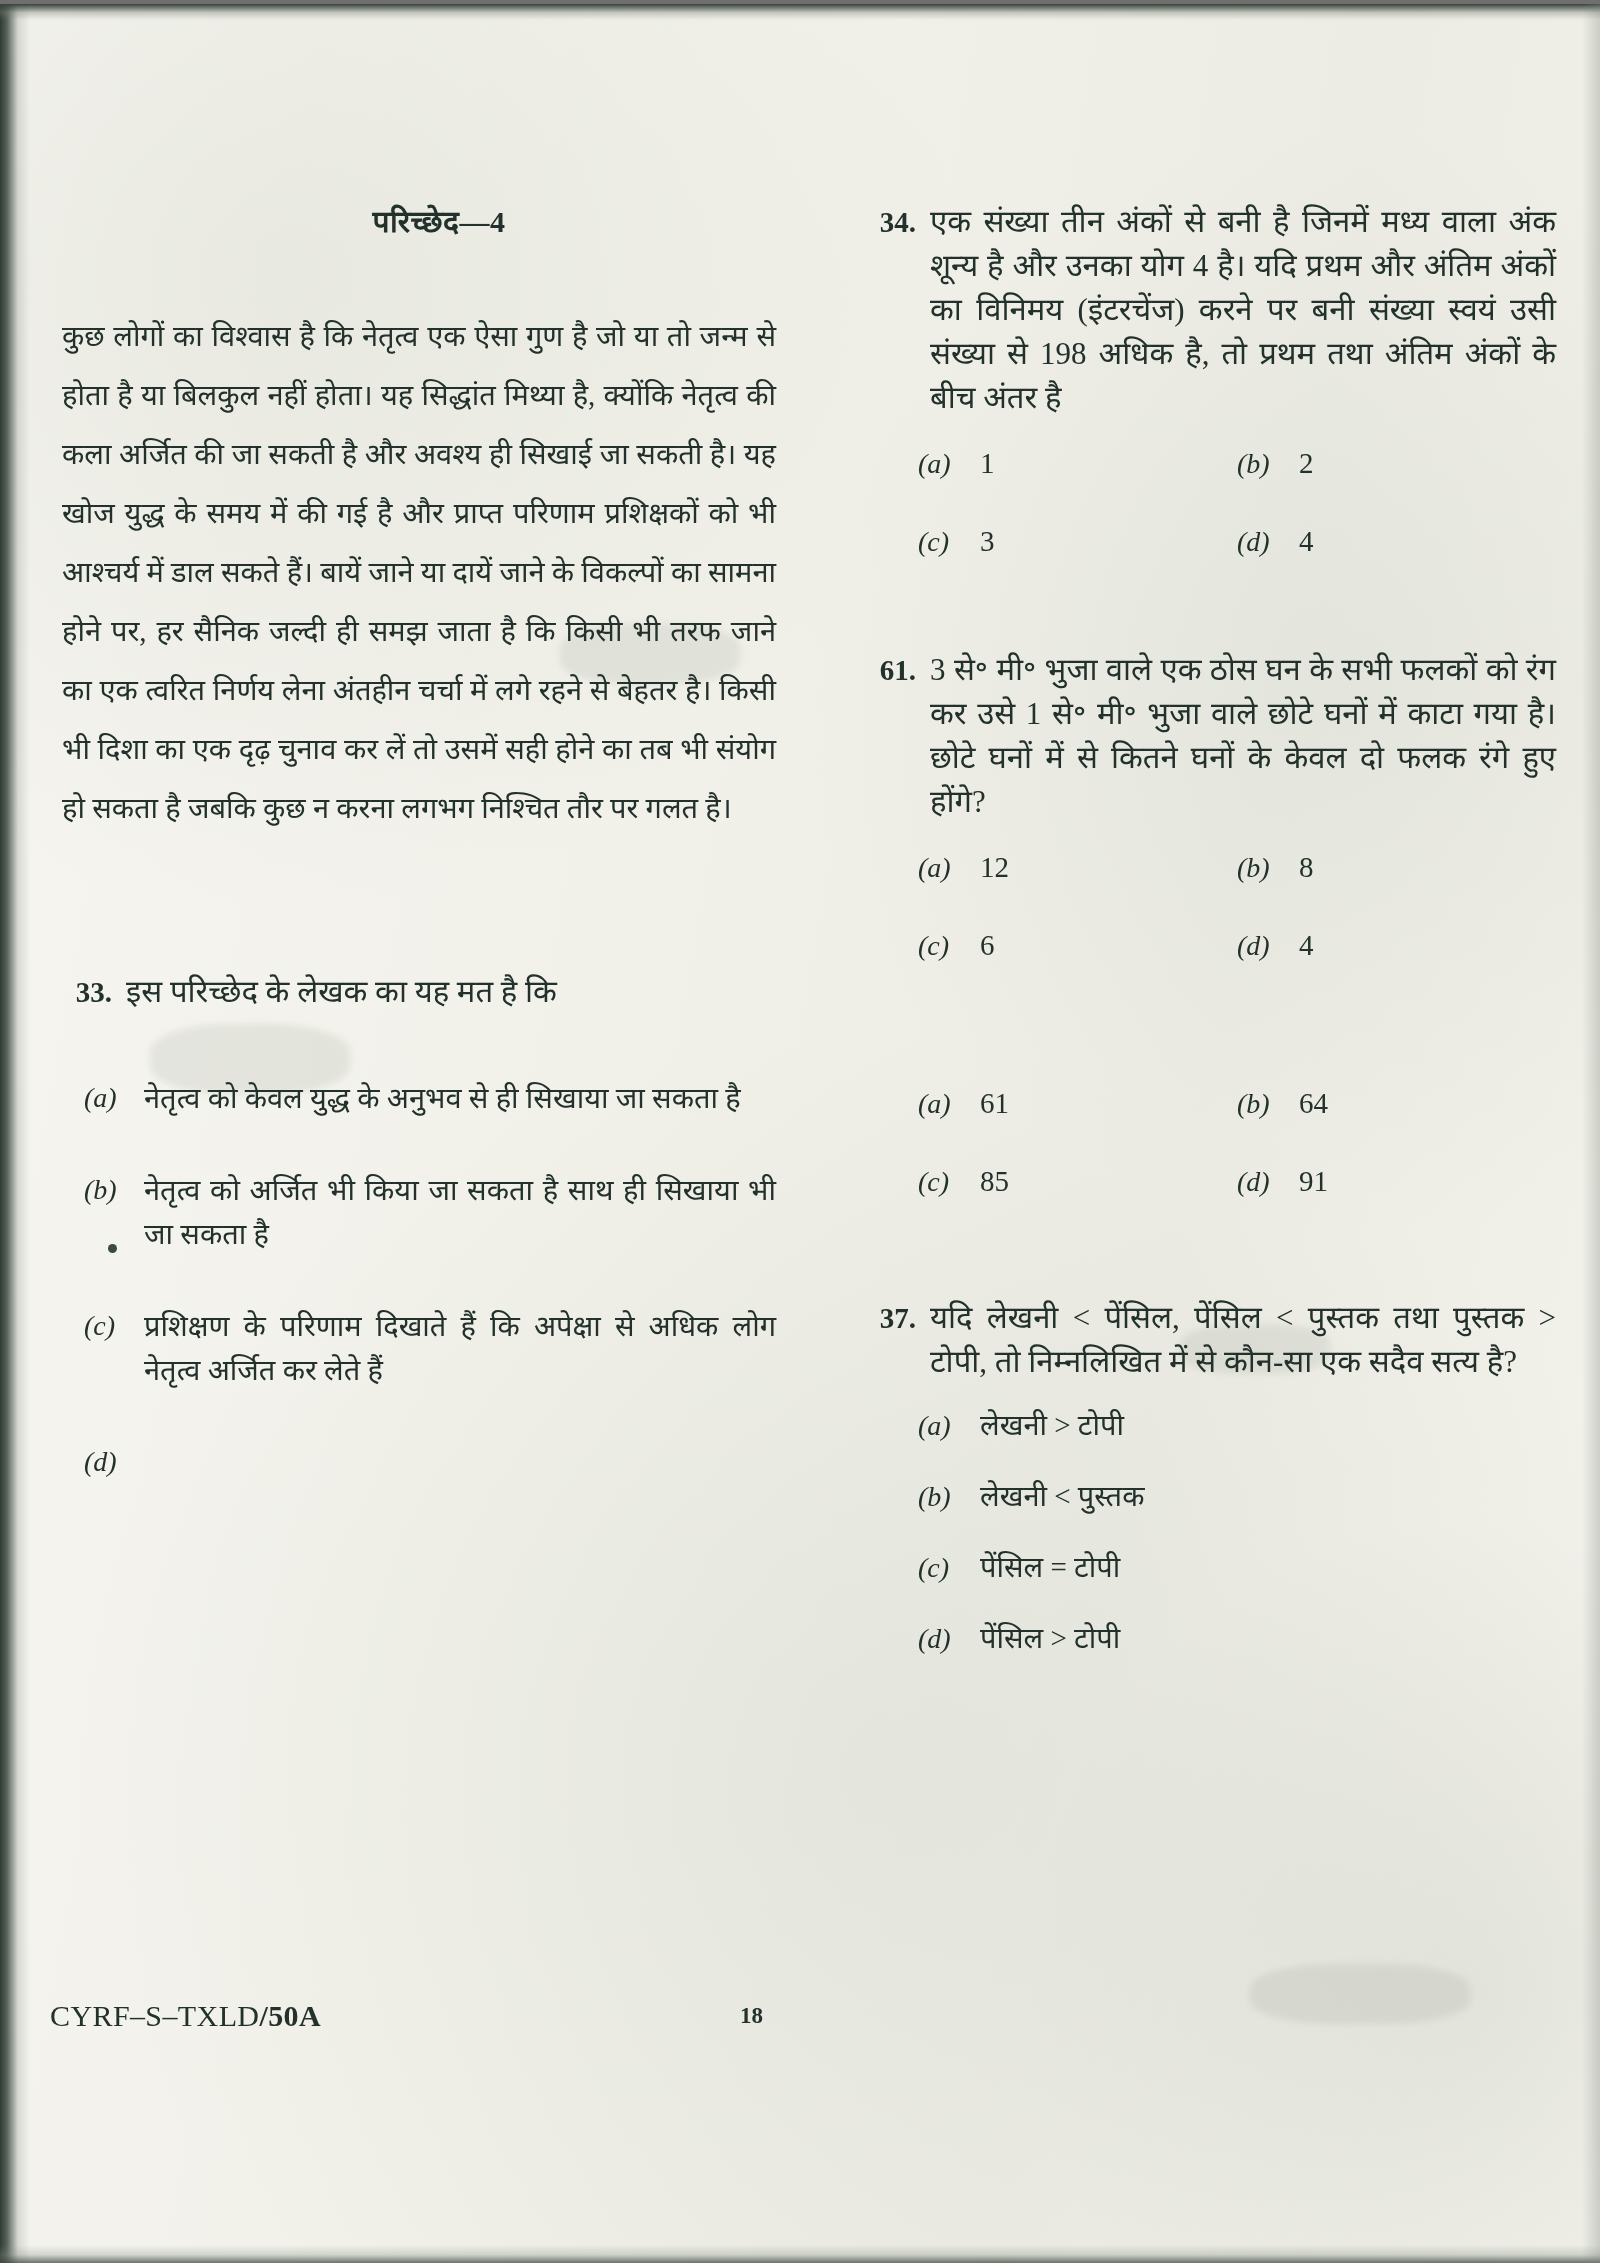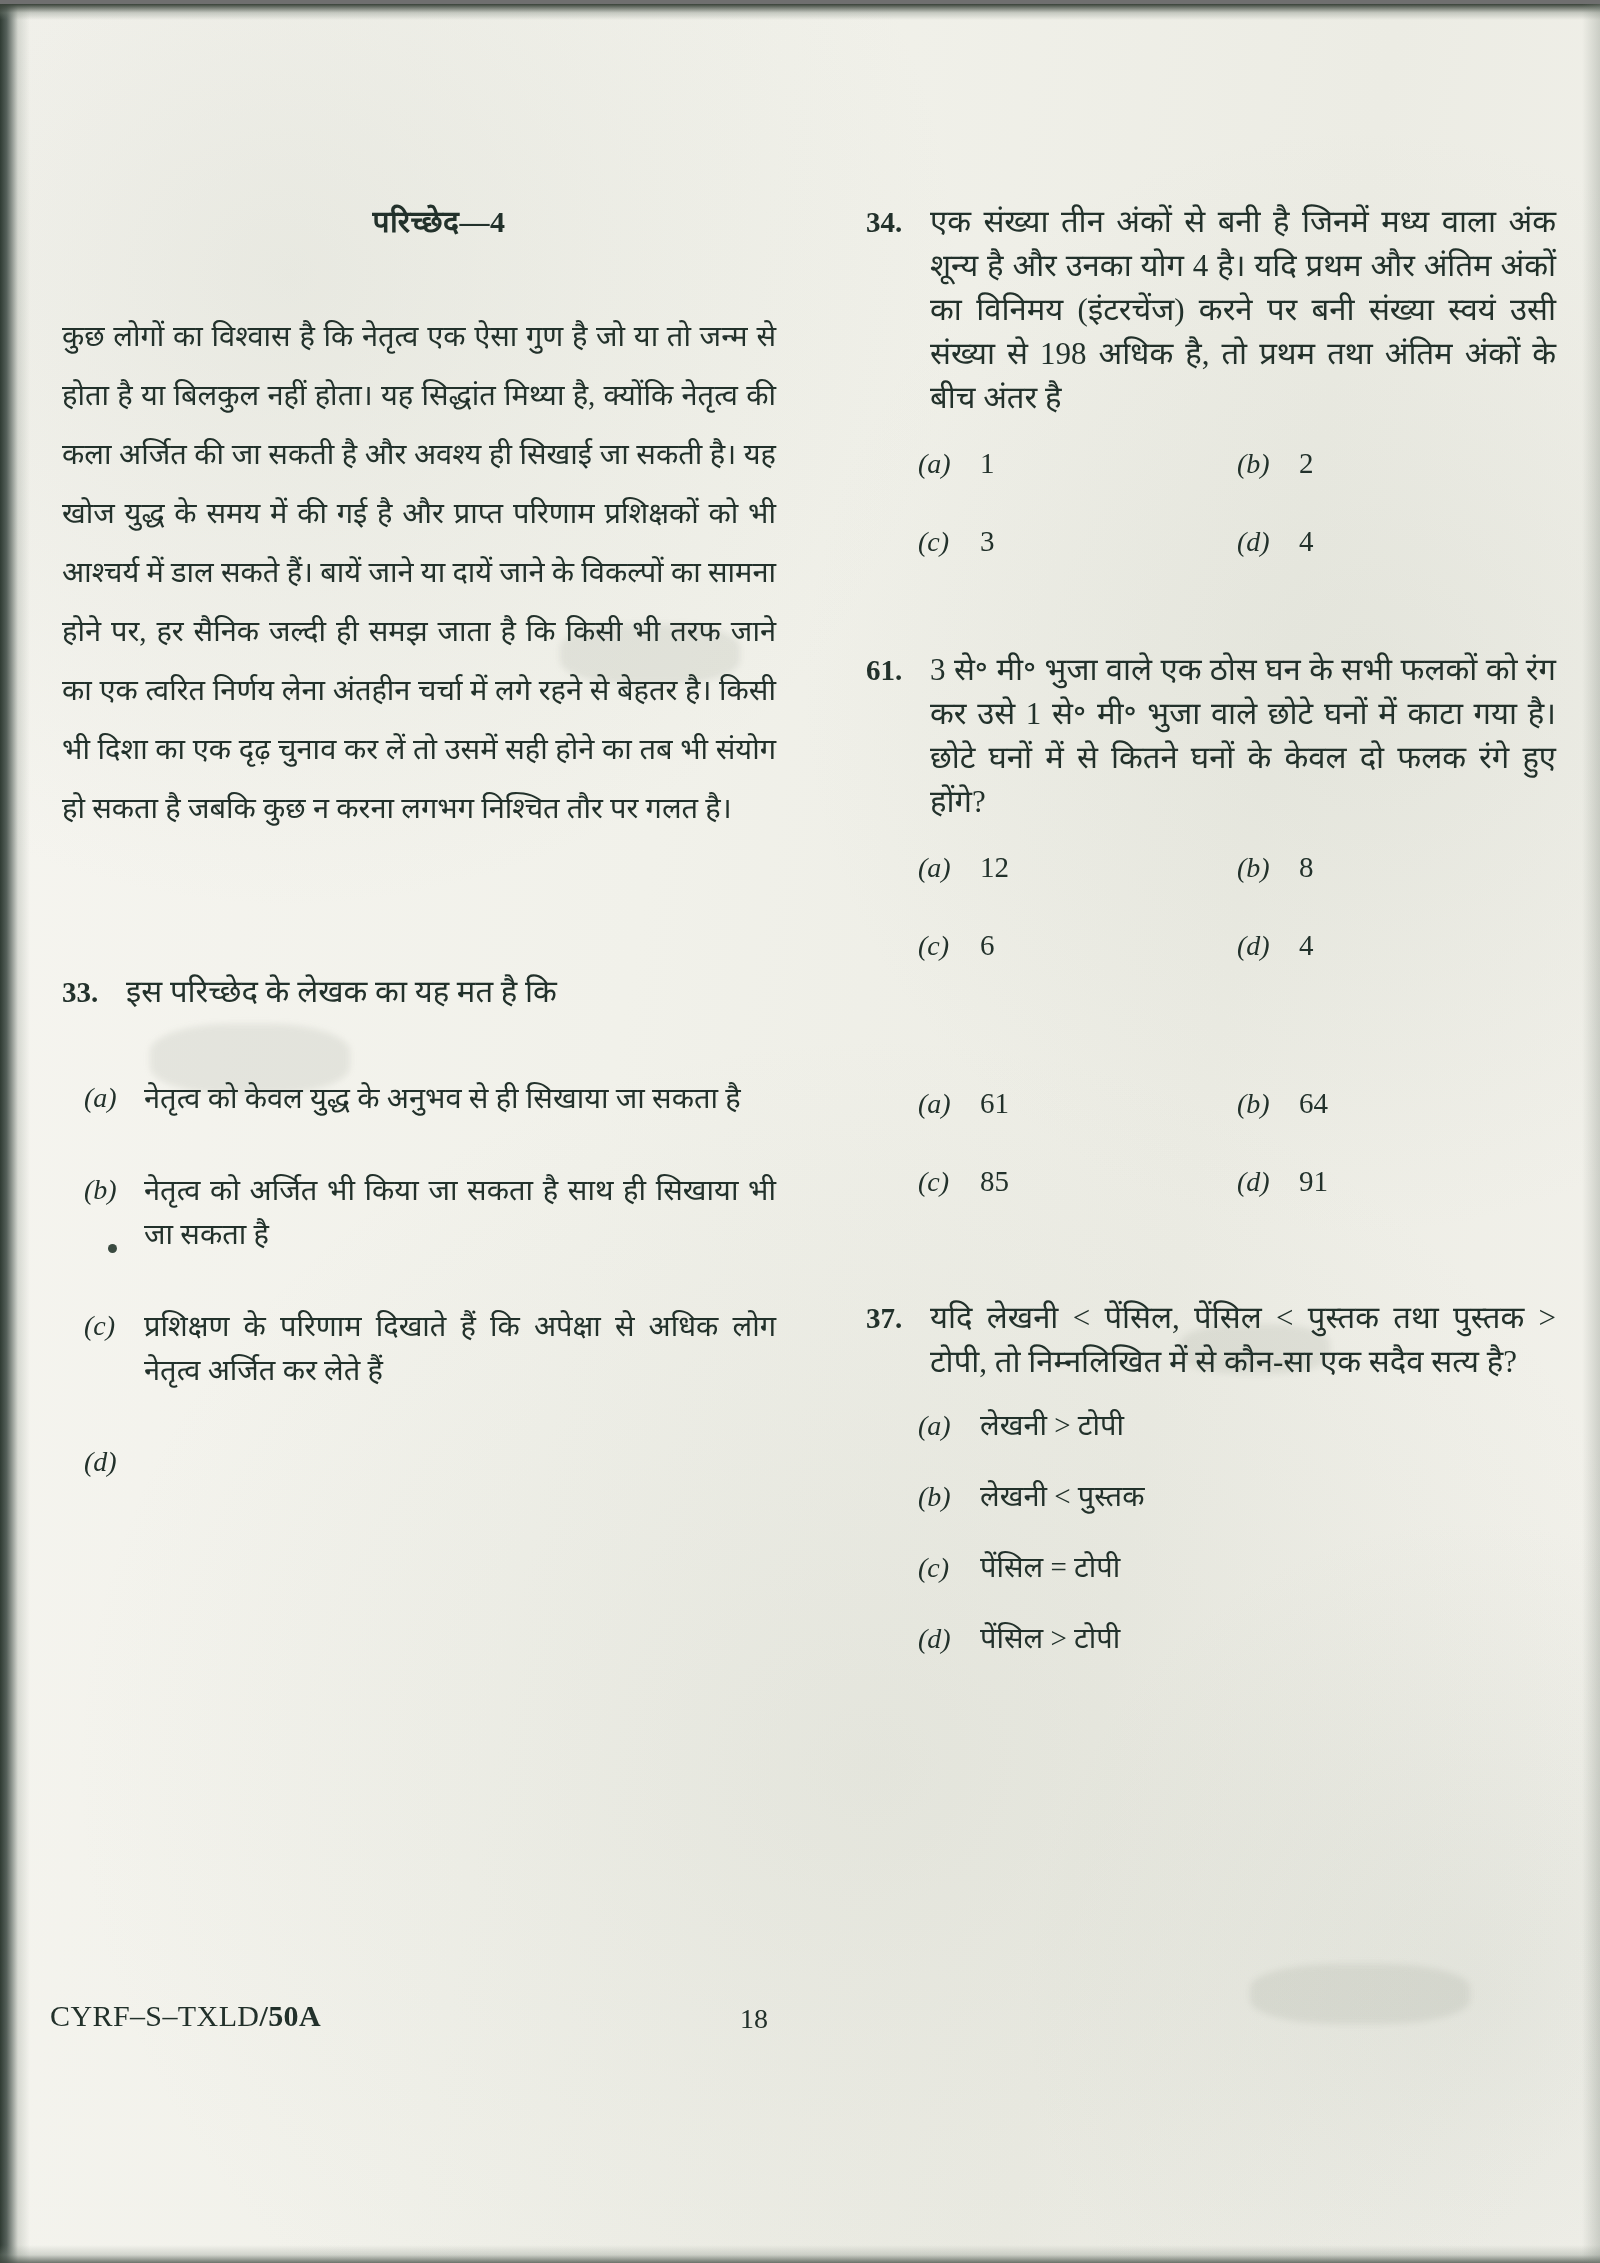--- a/index.html
+++ b/index.html
@@ -97,21 +97,21 @@
     display: flex;
     align-items: flex-start;
     margin-top: 0;
   }
   .q-num {
     font-weight: bold;
     font-size: 29px;
     line-height: 44px;
     width: 64px;
     flex: 0 0 64px;
-    text-align: left;
+    text-align: right;
     padding-right: 14px;
     box-sizing: border-box;
   }
   .q-text {
     font-size: 31px;
     line-height: 44px;
     text-align: justify;
     flex: 1;
   }
   .q-text.nojust { text-align: left; }
@@ -197,22 +197,22 @@
     left: 50px;
     top: 1995px;
     font-size: 30px;
     letter-spacing: 0.4px;
   }
   .footer-code b { font-weight: bold; }
   .page-no {
     position: absolute;
     left: 740px;
     top: 1999px;
-    font-weight: normal;
-    font-size: 28px;
+    font-weight: bold;
+    font-size: 23px;
   }
   .smudge {
     position: absolute;
     pointer-events: none;
     background: rgba(120,130,118,0.13);
     filter: blur(3px);
     border-radius: 40%;
   }
 </style>
 </head>

